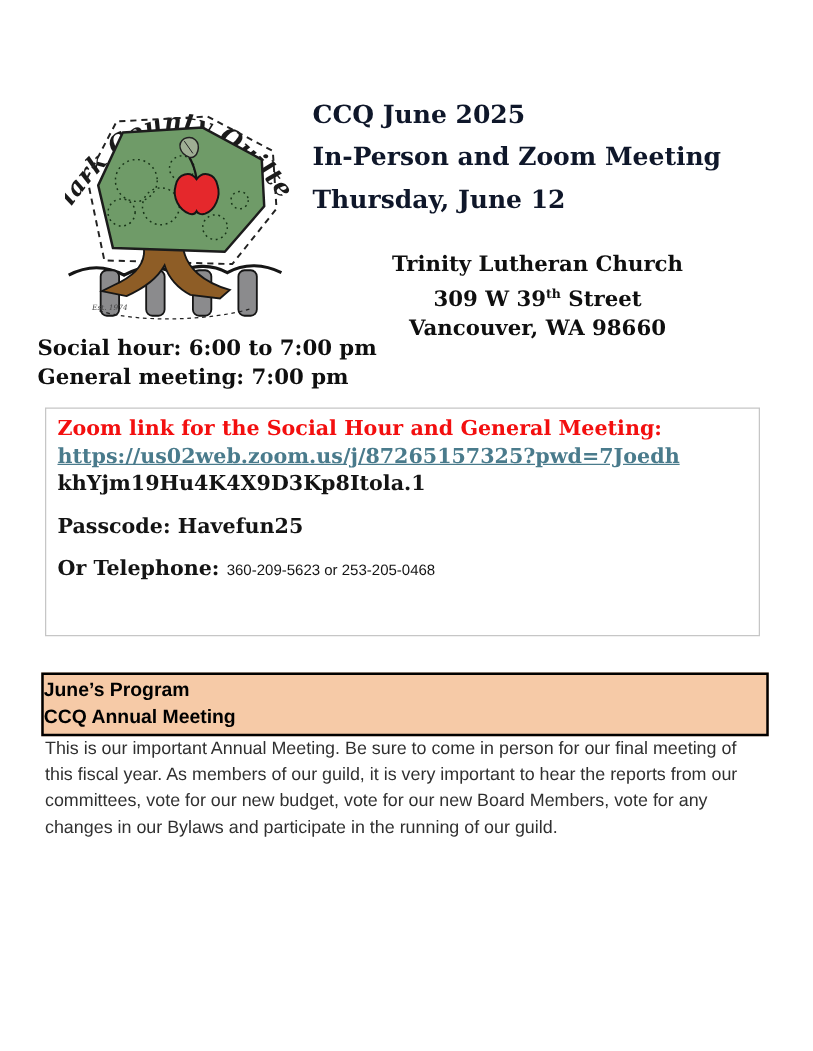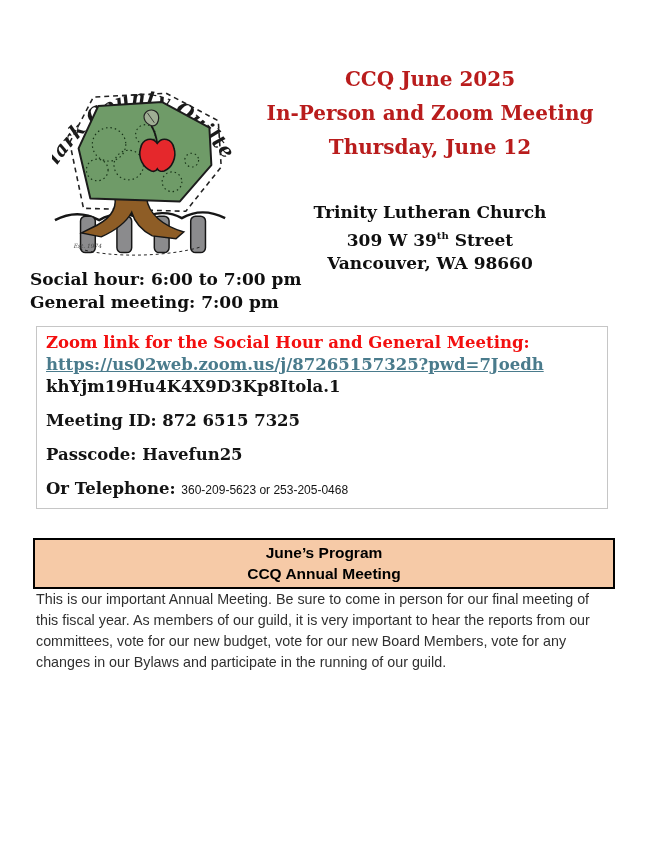--- a/index.html
+++ b/index.html
@@ -3,22 +3,22 @@
 <meta charset="utf-8">
 <style>
   html,body{margin:0;padding:0;background:#ffffff;}
   .page{position:relative;width:650px;height:841px;background:#ffffff;overflow:hidden;
         font-family:"DejaVu Serif",serif;color:#111;}
 
   
   .logo{position:absolute;left:52px;top:72px;width:182px;height:190px;}
 
   
-  .title-block{position:absolute;left:250px;top:62px;width:360px;text-align:center;
-               font-weight:700;font-size:20px;line-height:34px;color:#b91c1c;}
+  .title-block{position:absolute;left:250px;top:74px;width:360px;
+               font-weight:700;font-size:20px;line-height:34px;color:#0f172a;}
 
   
   .venue-block{position:absolute;left:250px;top:201px;width:360px;text-align:center;
                font-weight:700;font-size:17px;line-height:23px;color:#0f0f0f;}
   .venue-block sup{font-size:10px;}
 
   
   .hours-block{position:absolute;left:30px;top:268px;width:600px;
                font-weight:700;font-size:17px;line-height:23px;color:#0f0f0f;}
 
@@ -27,21 +27,21 @@
             border:1px solid #c6c6c6;padding:5px 9px 8px;
             font-weight:700;font-size:16.5px;line-height:22px;color:#141414;}
   .zoom-box p{margin:0;}
   .zoom-box .red{color:#f30f0f;}
   .zoom-box .link{color:#4a7b8c;text-decoration:underline;font-weight:700;cursor:pointer;}
   .zoom-box .entry{margin-top:12px;}
   .zoom-box .tel-nums{font-family:"Liberation Sans",sans-serif;font-weight:400;font-size:12px;}
 
   
   .banner{position:absolute;left:33px;top:538px;width:578px;background:#f6caa7;
-          border:2px solid #000;text-align:center;padding:2px 0 3px;
+          border:2px solid #000;text-align:left;padding:2px 0 3px;
           font-family:"Liberation Sans",sans-serif;font-weight:700;font-size:15.5px;
           line-height:21px;color:#000;}
 
   
   .body-block{position:absolute;left:36px;top:589px;width:565px;
               font-family:"Liberation Sans",sans-serif;font-size:14.3px;
               line-height:21px;color:#303030;}
   .body-block p{margin:0;}
   .body-block .closing{margin-top:16px;}
 </style>
@@ -106,21 +106,20 @@
 
   <div class="hours-block">
     <div>Social hour: 6:00 to 7:00 pm</div>
     <div>General meeting: 7:00 pm</div>
   </div>
 
   <div class="zoom-box">
     <p class="red">Zoom link for the Social Hour and General Meeting:</p>
     <p><a class="link" href="#">https://us02web.zoom.us/j/87265157325?pwd=7Joedh</a></p>
     <p>khYjm19Hu4K4X9D3Kp8Itola.1</p>
-    <p class="entry"><span>Meeting ID:</span> <span>872 6515 7325</span></p>
     <p class="entry"><span>Passcode:</span> <span>Havefun25</span></p>
     <p class="entry"><span>Or Telephone:</span> <span class="tel-nums">360-209-5623 or 253-205-0468</span></p>
   </div>
 
   <div class="banner">
     <div>June’s Program</div>
     <div>CCQ Annual Meeting</div>
   </div>
 
   <div class="body-block">

